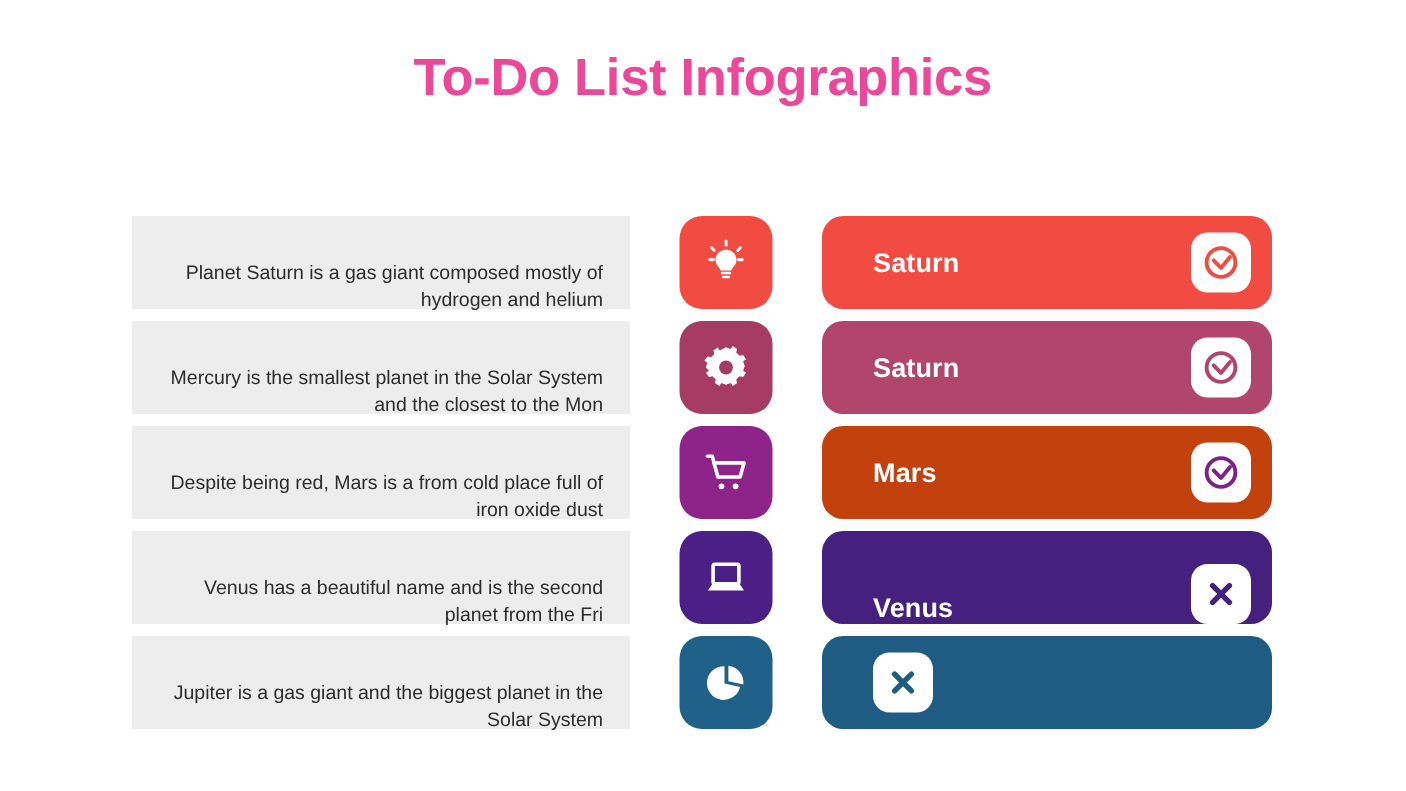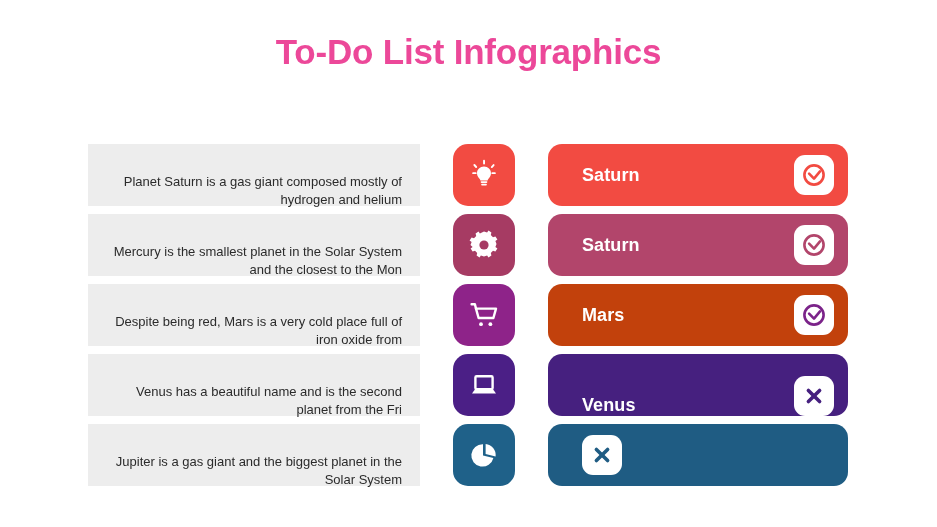--- a/index.html
+++ b/index.html
@@ -163,21 +163,21 @@
           <span class="status-badge">
             <svg width="30" height="30" viewBox="0 0 30 30" fill="none" stroke="#b2456b" stroke-width="2.6" stroke-linecap="round" stroke-linejoin="round">
               <circle cx="15" cy="15" r="9.6"></circle>
               <path d="M10.1 13.6l4.9 5 6-7.2"></path>
             </svg>
           </span>
         </div>
       </div>
       <div class="row">
         <div class="desc-panel">
-          <div class="desc-text">Despite being red, Mars is a very cold place full of iron oxide from</div>
+          <div class="desc-text">Despite being red, Mars is a from cold place full of iron oxide dust</div>
         </div>
         <div class="icon-tile" style="background: rgb(142, 35, 137);">
           <span>
             <svg width="32" height="32" viewBox="0 0 32 32" fill="none" stroke="#fff" stroke-width="2.4" stroke-linecap="round" stroke-linejoin="round">
               <path d="M3.6 5.2h3.3l1.1 4.4"></path>
               <path d="M8 9.6h20l-2.6 9.4H10.6L8 9.6z"></path>
               <circle cx="13" cy="25.2" r="1.9" fill="#fff" stroke="none"></circle>
               <circle cx="22.4" cy="25.2" r="1.9" fill="#fff" stroke="none"></circle>
             </svg>
           </span>

